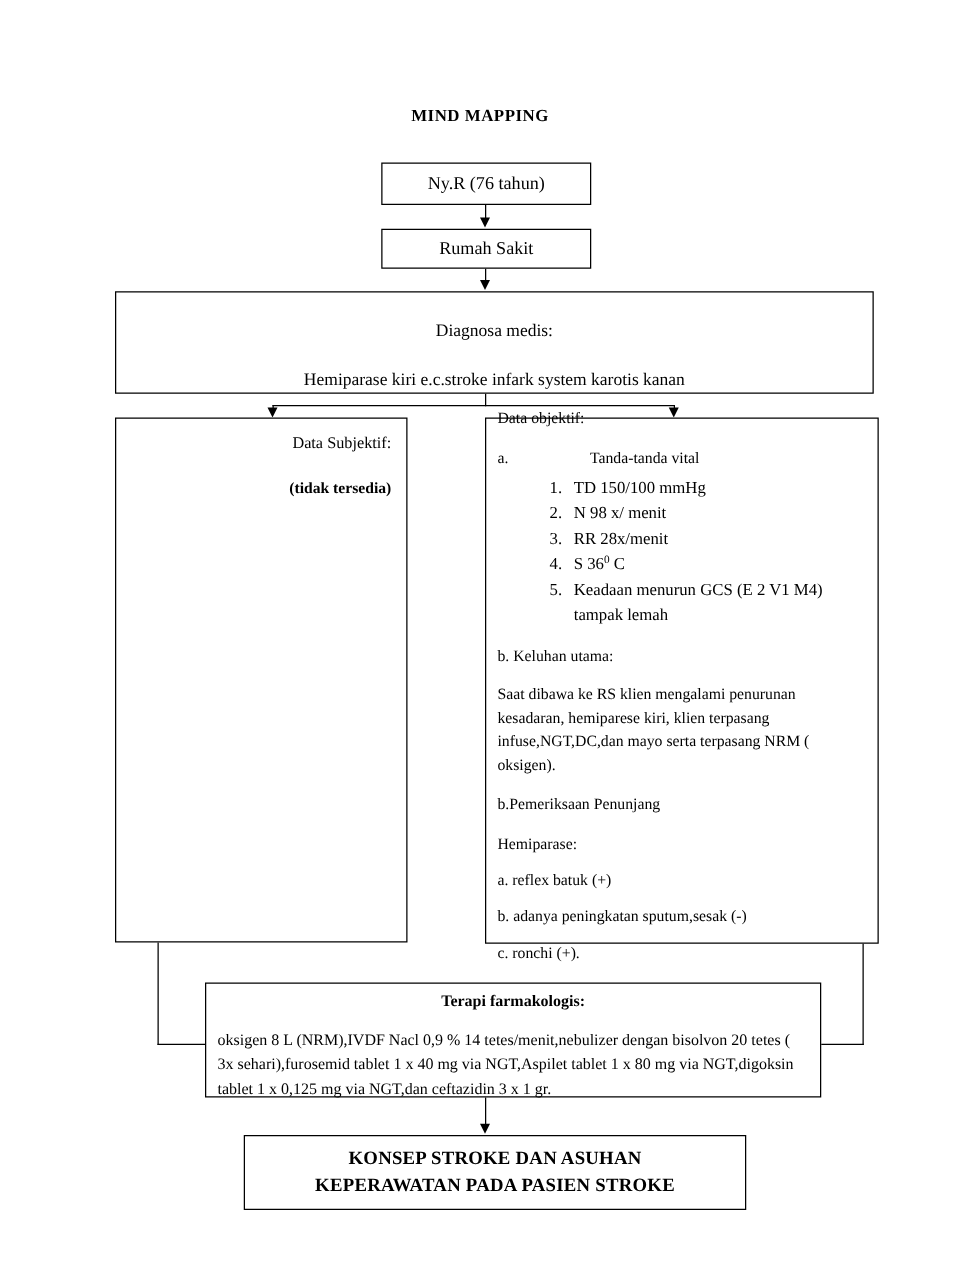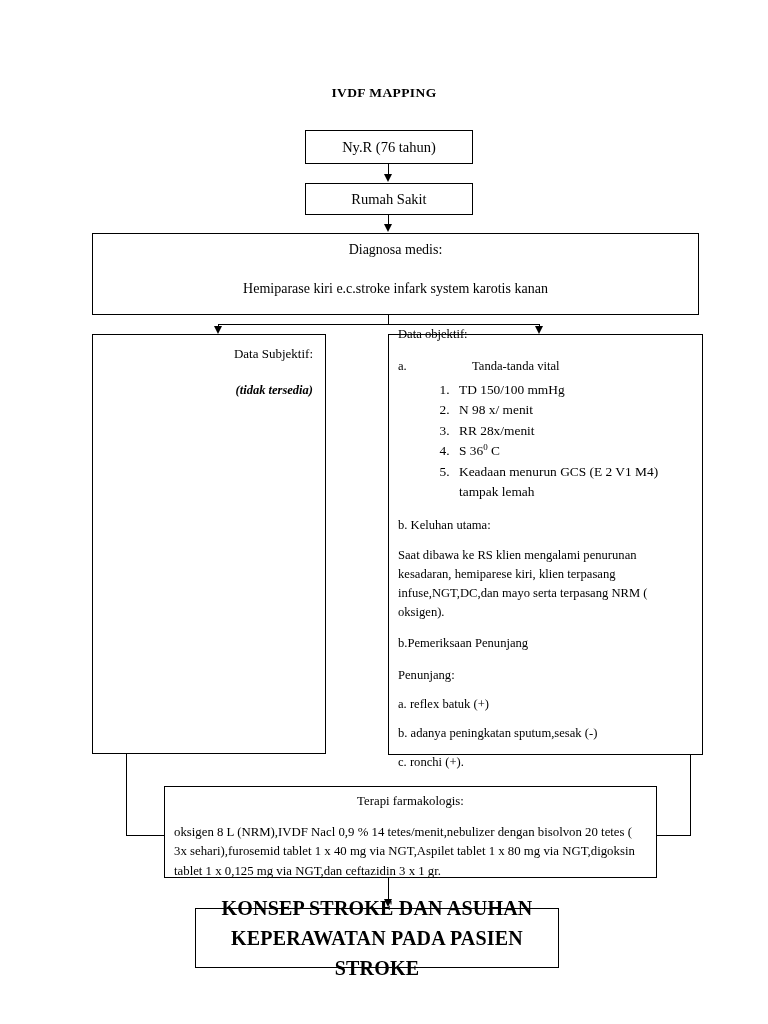--- a/index.html
+++ b/index.html
@@ -52,58 +52,58 @@
   #node-hospital {
     left: 305px; top: 183px; width: 168px; height: 32px;
     font-size: 14.5px;
   }
   #node-diagnosis {
     left: 92px; top: 233px; width: 607px; height: 82px;
     font-size: 14px;
     justify-content: flex-start;
     padding-top: 8px;
   }
-  #node-diagnosis .dx-line1 { margin-top: 0px; }
+  #node-diagnosis .dx-line1 { margin-top: 16px; }
   #node-diagnosis .dx-line2 { margin-top: 23px; }
 
   #node-subjective {
     left: 92px; top: 334px; width: 234px; height: 420px;
     justify-content: flex-start;
     padding: 11px 12px 0 12px;
     font-size: 13px;
     align-items: flex-end;
   }
   #node-subjective .s-label { margin-bottom: 21px; }
-  #node-subjective .s-value { font-style: italic; font-weight: bold; font-size: 12.5px; }
+  #node-subjective .s-value { font-weight: bold; font-size: 12.5px; }
 
   #node-objective {
     left: 388px; top: 334px; width: 315px; height: 421px;
     justify-content: center;
     padding: 8px 10px 0 9px;
     font-size: 12.6px;
     line-height: 1.45;
   }
 
   #node-therapy {
     left: 164px; top: 786px; width: 493px; height: 92px;
     justify-content: flex-start;
     padding-top: 7px;
     font-size: 12.8px;
   }
-  #node-therapy .t-head { text-align: center; }
+  #node-therapy .t-head { text-align: center; font-weight: bold; }
   #node-therapy .t-body {
     margin-top: 14px;
     line-height: 1.52;
     padding: 0 9px;
   }
 
   #node-concept {
-    left: 195px; top: 908px; width: 364px; height: 60px;
+    left: 195px; top: 908px; width: 402px; height: 60px;
     font-weight: bold;
-    font-size: 20px;
+    font-size: 15px;
     line-height: 1.5;
     letter-spacing: 0.2px;
   }
 
   
   .obj-head { margin-bottom: 13px; }
   .vital-block { display: flex; margin-bottom: 3px; }
   .vital-marker { width: 26px; flex: 0 0 26px; }
   .vital-title { flex: 1; margin-left: 48px; }
   ol.vitals {
@@ -132,21 +132,21 @@
     border-left: 4.5px solid transparent;
     border-right: 4.5px solid transparent;
     border-top: 8px solid #000000;
   }
 </style>
 </head>
 <body>
 
 <div id="page">
 
-  <div id="title">IVDF MAPPING</div>
+  <div id="title">MIND MAPPING</div>
 
   <div class="node centered" id="node-patient">
     <span>Ny.R (76 tahun)</span>
   </div>
 
   <div class="vline" style="left:388px; top:164px; height:11px;"></div>
   <div class="arrow-down" style="left:383.5px; top:174px;"></div>
 
   <div class="node centered" id="node-hospital">
     <span>Rumah Sakit</span>
@@ -186,21 +186,21 @@
       <li>RR 28x/menit</li>
       <li><span>S 36</span><span class="sup">0</span> <span>C</span></li>
       <li>Keadaan menurun GCS (E 2 V1 M4) tampak lemah</li>
     </ol>
 
     <div class="para">b. Keluhan utama:</div>
     <div class="keluhan-body">Saat dibawa ke RS klien mengalami penurunan kesadaran, hemiparese kiri, klien terpasang infuse,NGT,DC,dan mayo serta terpasang NRM ( oksigen).</div>
 
     <div class="para">b.Pemeriksaan Penunjang</div>
 
-    <div class="para">Penunjang:</div>
+    <div class="para">Hemiparase:</div>
     <div class="para tight">a. reflex batuk (+)</div>
     <div class="para tight">b. adanya peningkatan sputum,sesak (-)</div>
     <div class="para tight">c. ronchi  (+).</div>
   </div>
 
   <div class="vline" style="left:126px; top:754px; height:82px;"></div>
   <div class="hline" style="left:126px; top:835px; width:39px;"></div>
 
   <div class="vline" style="left:690px; top:755px; height:81px;"></div>
   <div class="hline" style="left:656px; top:835px; width:35px;"></div>

